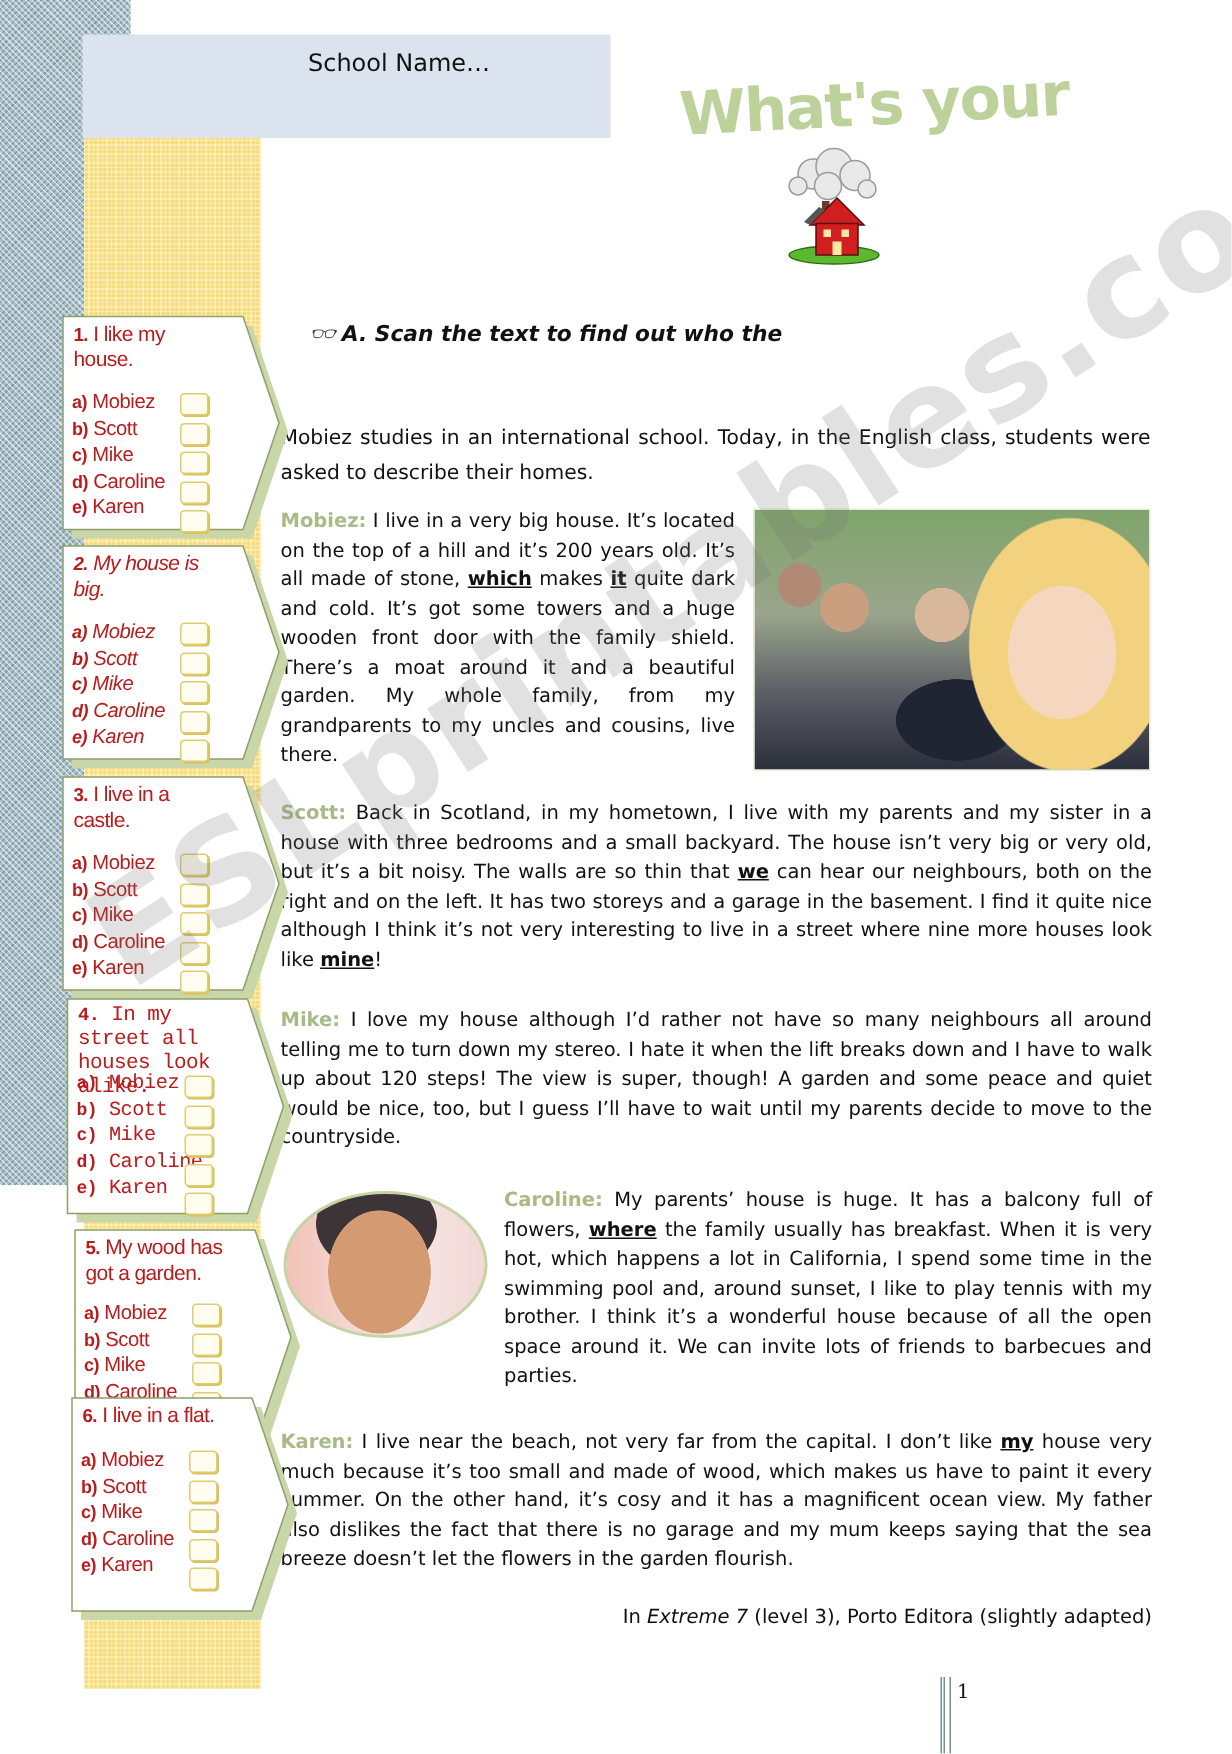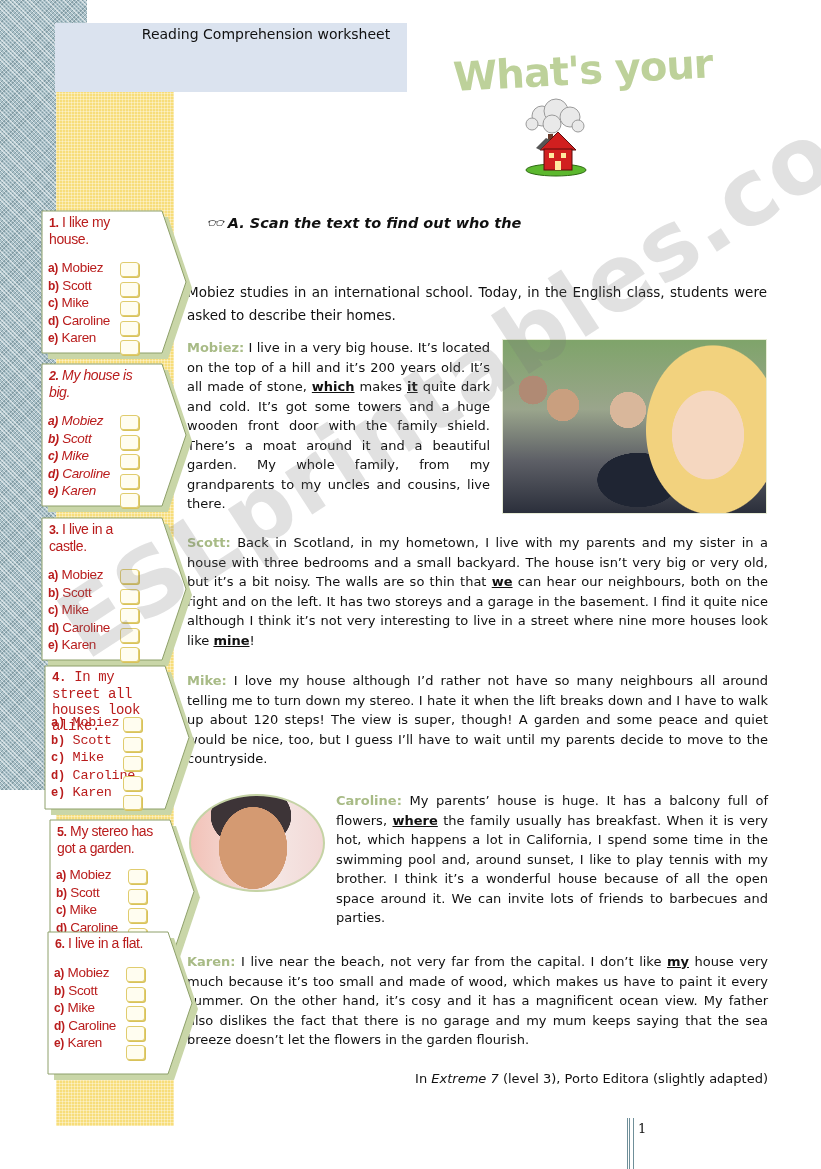--- a/index.html
+++ b/index.html
@@ -132,21 +132,21 @@
     color: rgba(120,120,120,0.22); white-space: nowrap; letter-spacing: 2px; pointer-events: none;
   }
 </style>
 </head>
 <body>
 
 <div class="stripe-blue"></div>
 <div class="stripe-yellow"></div>
 
 <div class="header-box">
-  <div class="sub">Reading Comprehension worksheet</div>
+  <div class="school">School Name…</div>
 </div>
 
 <div class="title-art">
   <div class="title-line1">What's your</div>
   <svg class="house-icon" viewBox="0 0 72 80">
     <ellipse cx="36" cy="72" rx="30" ry="6" fill="#5cb82e" stroke="#2d6a12" stroke-width="1"></ellipse>
     <g fill="#e9e9e9" stroke="#9a9a9a" stroke-width="1">
       <circle cx="22" cy="18" r="10"></circle>
         <circle cx="36" cy="13" r="12"></circle>
         <circle cx="50" cy="19" r="10"></circle>
@@ -268,21 +268,21 @@
         <div class="chk"></div>
         <div class="chk"></div>
         <div class="chk"></div>
       </div>
     </div>
     <div class="qbox" style="left: 50px; top: 820px; width: 150px; height: 143px;">
       <svg class="shape" width="154" height="151">
         <polygon points="6,6 126,6 150,77.5 126,149 6,149" fill="#c9d6a8"></polygon>
         <polygon points="0,0 120,0 144,71.5 120,143 0,143" fill="#ffffff" stroke="#8ea06a" stroke-width="1"></polygon>
       </svg>
-      <div class="qtext"><b>5.</b><span> My stereo has got a garden.</span></div>
+      <div class="qtext"><b>5.</b><span> My wood has got a garden.</span></div>
       <div class="opts" style="top:46px">
         <div class="opt"><b>a)</b><span> Mobiez</span></div>
         <div class="opt"><b>b)</b><span> Scott</span></div>
         <div class="opt"><b>c)</b><span> Mike</span></div>
         <div class="opt"><b>d)</b><span> Caroline</span></div>
         <div class="opt"><b>e)</b><span> Karen</span></div>
       </div>
       <div class="checks" style="left:78px; top:49px">
         <div class="chk"></div>
         <div class="chk"></div>

